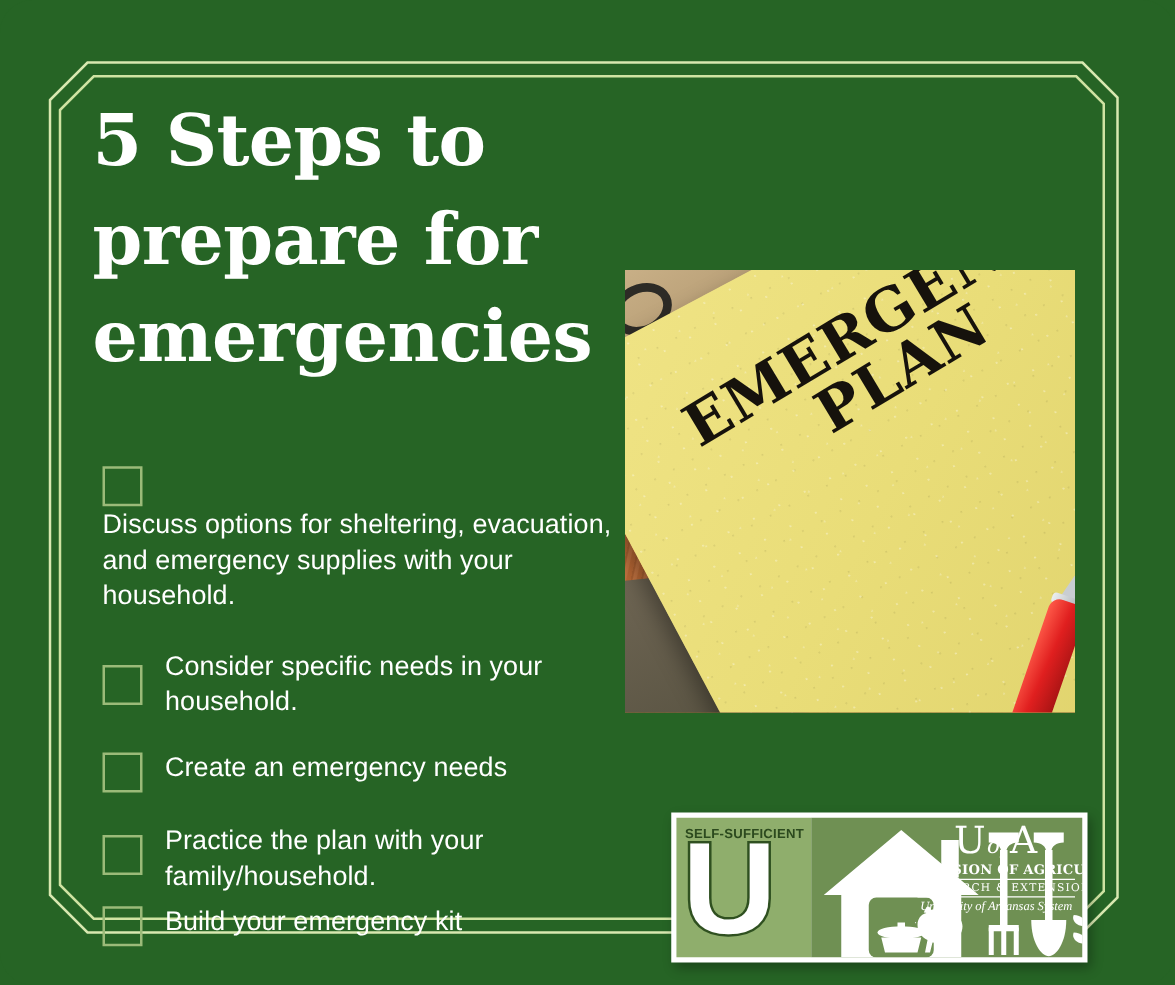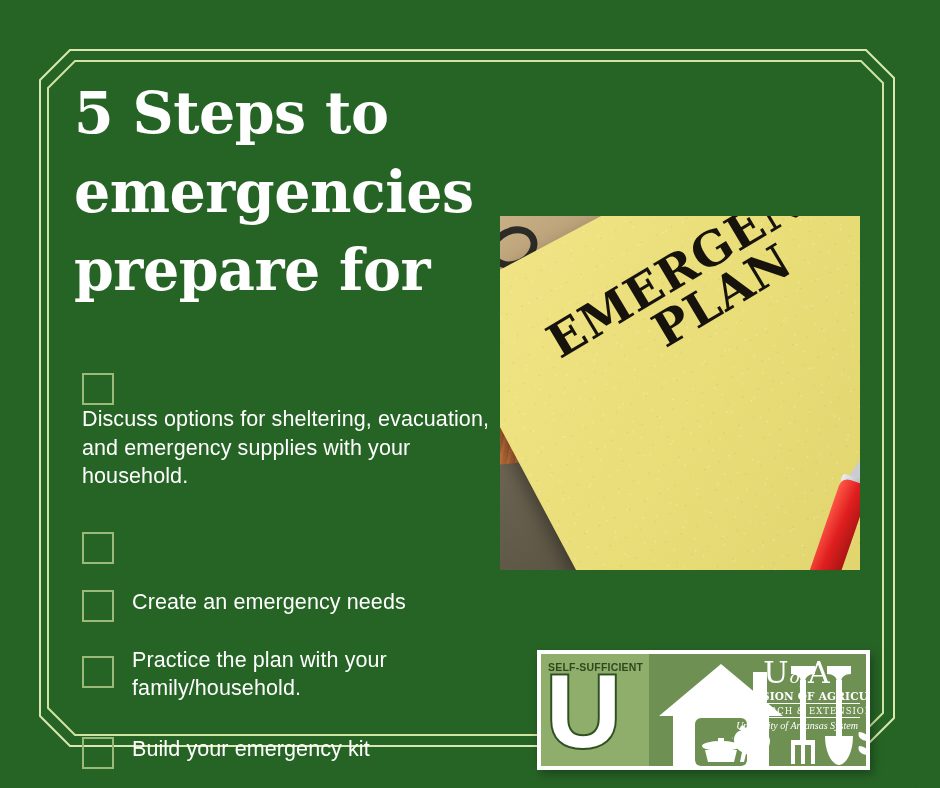--- a/index.html
+++ b/index.html
@@ -44,21 +44,21 @@
     letter-spacing:0.1px;
   }
   .ci-0 .box{margin-top:25px;}
   .ci-1 .box{margin-top:13px;}
   .ci-2 .box{margin-top:2px;}
   .ci-3 .box{margin-top:10px;}
   .ci-4 .box{margin-top:2px;}
   .ci-0{margin-bottom:28px;flex-direction:column;}
   .ci-1{margin-bottom:24px;}
   .ci-2{margin-bottom:24px;}
-  .ci-3{margin-bottom:32px;justify-content:center;}
+  .ci-3{margin-bottom:8px;justify-content:center;}
 
   
   .photo{
     position:absolute;left:500px;top:216px;width:360px;height:354px;
     overflow:hidden;
     background:#b06838;
   }
   .photo .wood{
     position:absolute;inset:0;
     background:
@@ -216,33 +216,34 @@
       <polyline points="40,46 40,746 901,746 901,46 862,46 40,46" fill="none" stroke="#d8e8b0" stroke-width="2" style="display:none"></polyline>
 
       <path d="M 40 78 L 68 50 L 894 50 L 894 34" fill="none" stroke="#d8e8b0" stroke-width="2" stroke-linejoin="miter" style="display:none"></path>
       <path d="M 40 80 L 70 50 L 866 50 L 894 78 L 894 718 L 866 746 L 70 746 L 40 716 Z" fill="none" stroke="#d8e8b0" stroke-width="2"></path>
       <path d="M 48 88 L 75 61 L 861 61 L 883 83 L 883 713 L 861 735 L 75 735 L 48 708 Z" fill="none" stroke="#cfe3a2" stroke-width="2"></path>
     </svg>
   </div>
 
   <div class="title">
     <div>5 Steps to</div>
+    <div>prepare for</div>
     <div>emergencies</div>
-    <div>prepare for</div>
   </div>
 
   <div class="checklist">
 
     <div class="check-item ci-0">
       <span class="box"></span>
       <span class="label">Discuss options for sheltering, evacuation, and emergency supplies with your household.</span>
     </div>
 
     <div class="check-item ci-1">
       <span class="box"></span>
+      <span class="label">Consider specific needs in your household.</span>
     </div>
 
     <div class="check-item ci-2">
       <span class="box"></span>
       <span class="label">Create an emergency needs</span>
     </div>
 
     <div class="check-item ci-3">
       <span class="box"></span>
       <span class="label">Practice the plan with your family/household.</span>

